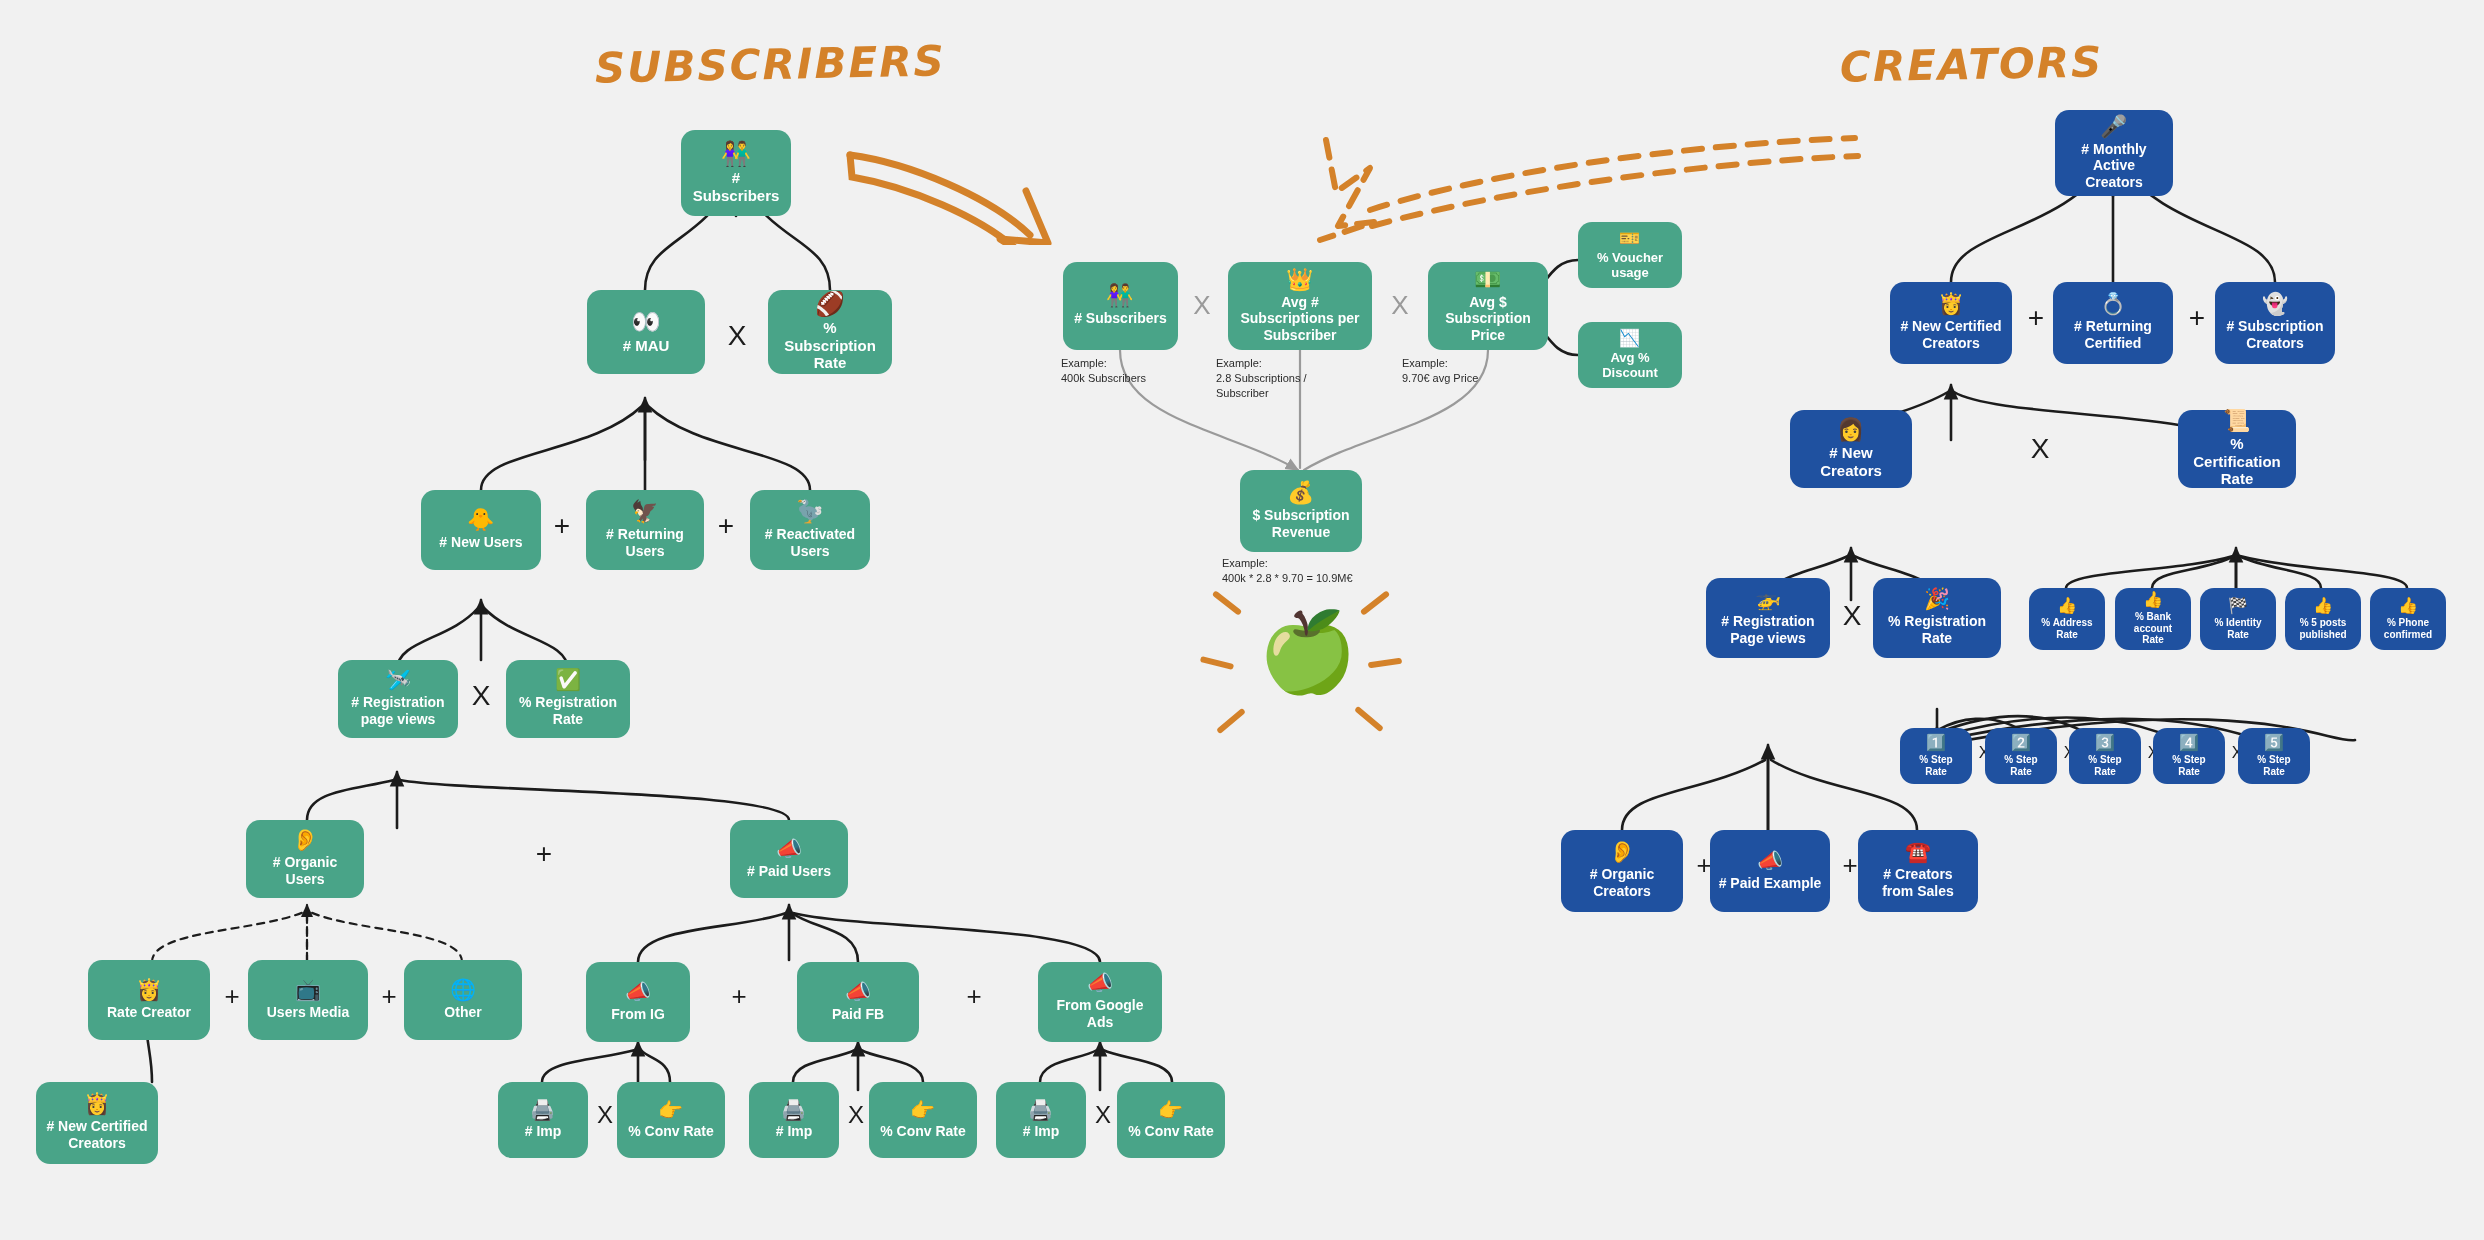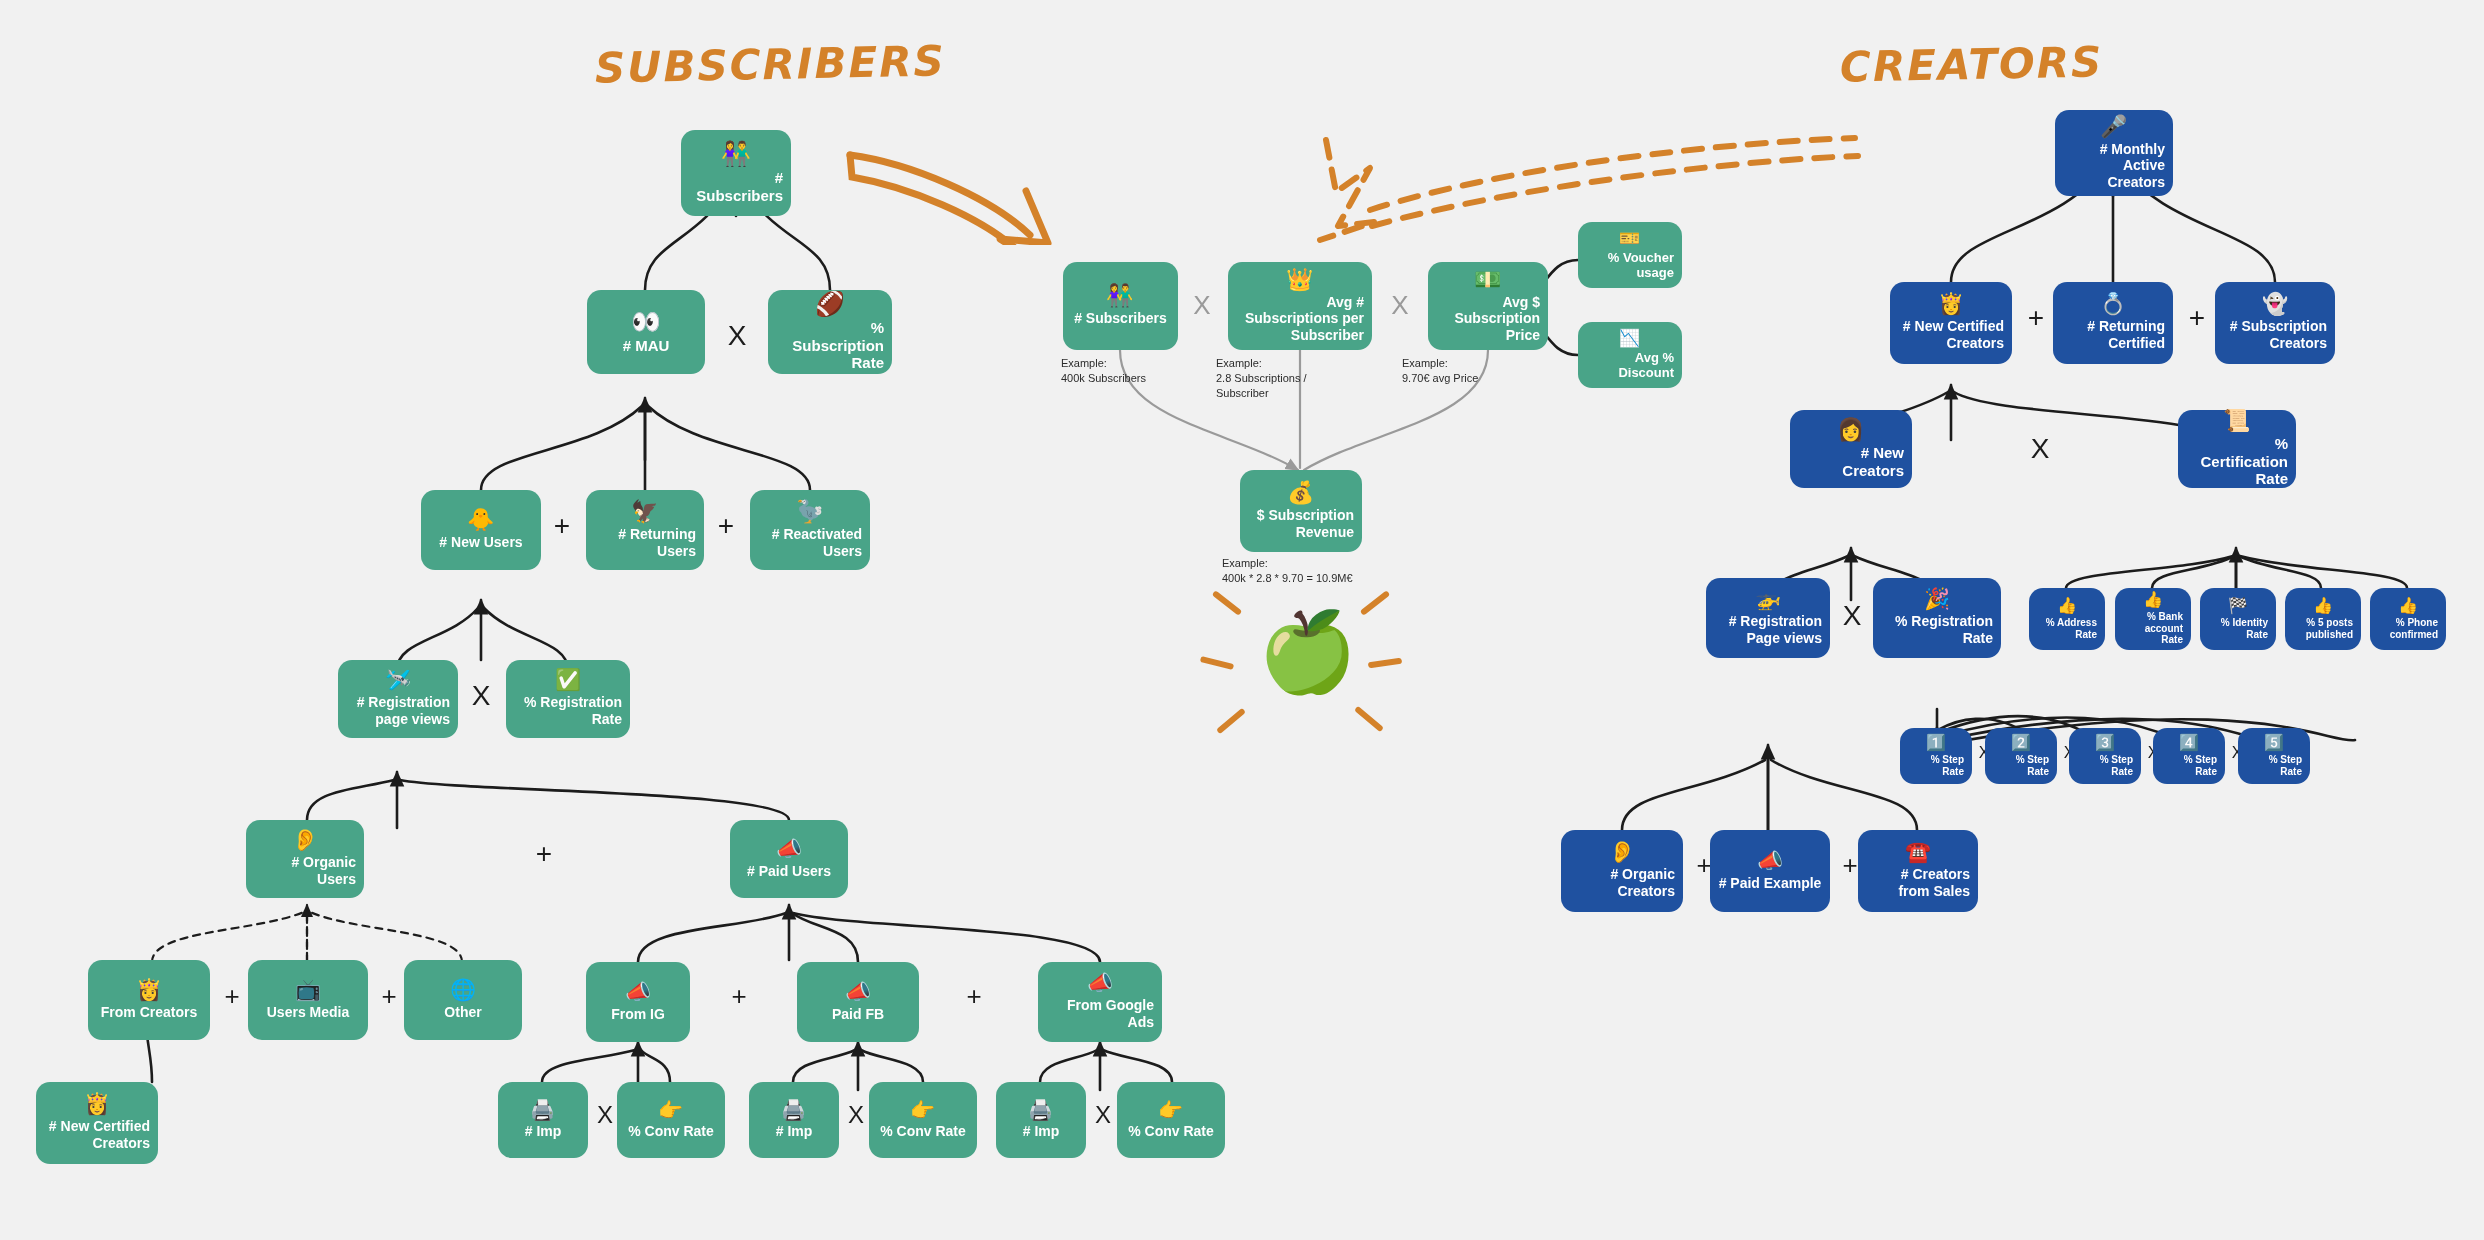--- a/index.html
+++ b/index.html
@@ -40,21 +40,21 @@
     font-weight:bold;
   }
   .node.green{background:#49a488;}
   .node.blue{background:#1f51a0;}
   .node .emoji{
     font-family:"DejaVu Sans", sans-serif;
     display:block;
     line-height:1;
     margin-bottom:3px;
   }
-  .node .lbl{display:block;text-align:right;}
+  .node .lbl{display:block;}
 
   .op{
     position:absolute;
     font-family:"Liberation Sans", sans-serif;
     color:#1c1c1c;
     font-weight:normal;
     text-align:center;
     line-height:1;
     user-select:none;
   }
@@ -246,21 +246,21 @@
     <span class="lbl"># Organic Users</span>
   </div>
   <div class="op plus" style="left:530px;top:840px;width:28px;font-size:28px;">+</div>
   <div class="node green" style="left:730px;top:820px;width:118px;height:78px;font-size:14px;">
     <span class="emoji" style="font-size:21px;">📣</span>
     <span class="lbl"># Paid Users</span>
   </div>
 
   <div class="node green" style="left:88px;top:960px;width:122px;height:80px;font-size:14px;">
     <span class="emoji" style="font-size:21px;">👸</span>
-    <span class="lbl">From Creators</span>
+    <span class="lbl">Rate Creator</span>
   </div>
   <div class="op plus" style="left:218px;top:983px;width:28px;font-size:26px;">+</div>
   <div class="node green" style="left:248px;top:960px;width:120px;height:80px;font-size:14px;">
     <span class="emoji" style="font-size:21px;">📺</span>
     <span class="lbl">Users Media</span>
   </div>
   <div class="op plus" style="left:375px;top:983px;width:28px;font-size:26px;">+</div>
   <div class="node green" style="left:404px;top:960px;width:118px;height:80px;font-size:14px;">
     <span class="emoji" style="font-size:21px;">🌐</span>
     <span class="lbl">Other</span>

